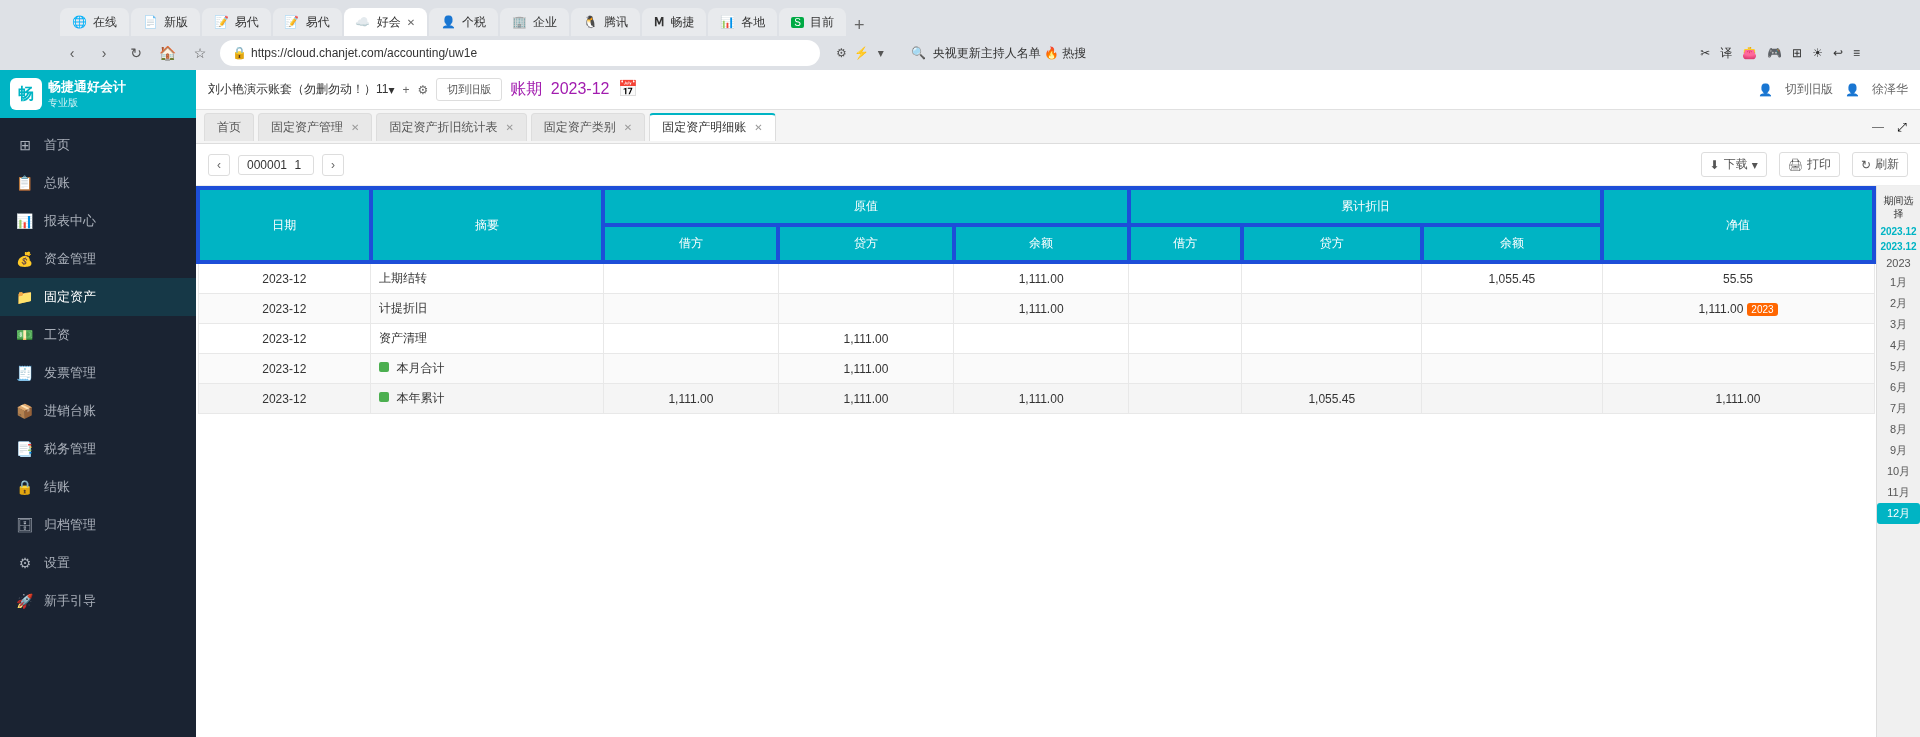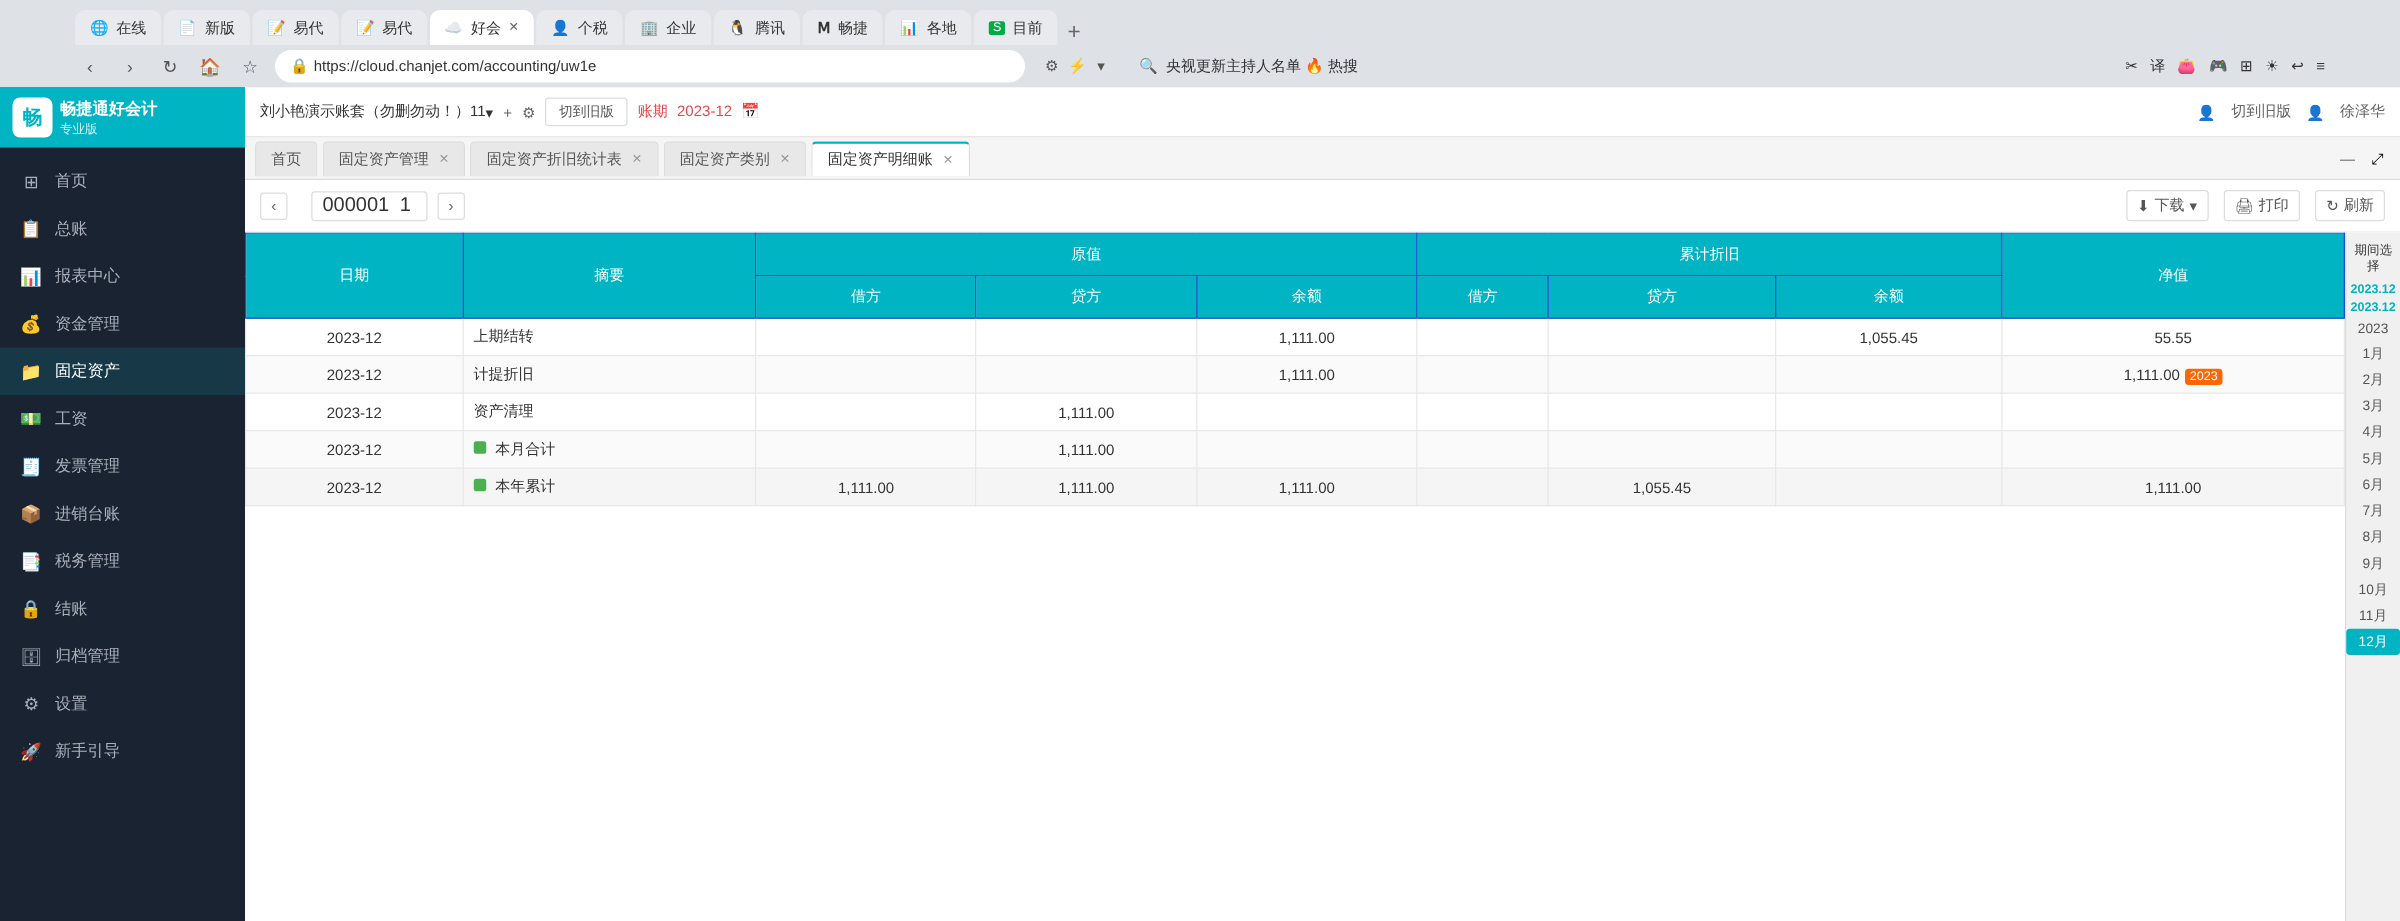--- a/index.html
+++ b/index.html
@@ -29,51 +29,51 @@
     .sidebar-nav { flex: 1; padding: 8px 0; }
     .sidebar-item { display: flex; align-items: center; gap: 10px; padding: 10px 16px; color: #aab0ba; cursor: pointer; font-size: 13px; }
     .sidebar-item.active { background: rgba(0,180,196,0.15); color: #fff; }
     .sidebar-item .item-icon { width: 18px; height: 18px; display: flex; align-items: center; justify-content: center; font-size: 14px; }
 
     
     .top-area { flex: 1; display: flex; flex-direction: column; }
     .app-topbar { background: #fff; border-bottom: 1px solid #e0e0e0; height: 40px; display: flex; align-items: center; padding: 0 12px; gap: 8px; }
     .account-selector { display: flex; align-items: center; gap: 0; font-size: 12px; color: #333; cursor: pointer; }
     .topbar-btn { padding: 3px 10px; border: 1px solid #ddd; border-radius: 3px; cursor: pointer; font-size: 11px; color: #555; background: #fff; text-align: center; }
-    .topbar-period { font-size: 12px; color: #ef4444; }
+    .topbar-period { font-size: 16px; color: #a21caf; }
     .topbar-right { margin-left: auto; display: flex; align-items: center; gap: 12px; font-size: 12px; color: #666; }
 
     
     .page-tabs { background: #f5f5f5; display: flex; align-items: center; border-bottom: 1px solid #ddd; padding: 0 8px; height: 34px; gap: 4px; }
     .page-tab { display: flex; align-items: center; gap: 4px; padding: 4px 12px; border-radius: 4px 4px 0 0; font-size: 12px; cursor: pointer; color: #555; background: #e8e8e8; border: 1px solid #ddd; border-bottom: none; height: 28px; }
     .page-tab.active { background: #fff; color: #333; border-top: 2px solid #00b4c4; }
     .page-tab .tab-x { font-size: 10px; color: #999; margin-left: 4px; cursor: pointer; }
     .minimize-btn { margin-left: auto; width: 20px; height: 20px; display: flex; align-items: center; justify-content: center; cursor: pointer; color: #666; }
 
     
     .main-content { flex: 1; background: #fff; padding: 0; overflow: hidden; display: flex; flex-direction: column; }
 
     
     .content-toolbar { display: flex; align-items: center; padding: 8px 12px; border-bottom: 1px solid #eee; gap: 8px; }
     .nav-arrow { width: 22px; height: 22px; border: 1px solid #ddd; border-radius: 3px; display: flex; align-items: center; justify-content: center; cursor: pointer; color: #666; background: #fff; }
-    .account-num { font-size: 16px; color: #333; padding: 2px 8px; border: 1px solid #ddd; border-radius: 3px; margin-left: 11px; }
+    .account-num { font-size: 12px; color: #333; padding: 2px 8px; border: 1px solid #ddd; border-radius: 3px; }
     .toolbar-actions { margin-left: auto; display: flex; align-items: center; gap: 12px; }
     .action-btn { display: flex; align-items: center; gap: 4px; font-size: 12px; color: #555; cursor: pointer; padding: 3px 8px; border: 1px solid #ddd; border-radius: 3px; background: #fff; }
 
     
     .period-sidebar { width: 44px; background: #f0f0f0; border-left: 1px solid #ddd; display: flex; flex-direction: column; align-items: center; padding: 4px 0; font-size: 11px; }
     .period-title { font-size: 10px; color: #333; text-align: center; padding: 4px 2px; line-height: 1.3; }
     .period-item { width: 100%; text-align: center; padding: 3px 2px; cursor: pointer; color: #555; font-size: 11px; }
     .period-item.selected { background: #00b4c4; color: #fff; border-radius: 3px; }
     .period-selected-date { color: #00b4c4; font-size: 10px; font-weight: bold; text-align: center; padding: 2px; }
 
     
     .table-wrapper { flex: 1; overflow-y: auto; }
     .data-table { width: 100%; border-collapse: collapse; }
-    .data-table th { background: #00b4c4; color: #fff; padding: 8px 6px; text-align: center; font-size: 12px; font-weight: normal; border: 1px solid #1d4ed8; }
+    .data-table th { background: #00b4c4; color: #fff; padding: 8px 6px; text-align: center; font-size: 12px; font-weight: normal; border: 4px solid #1d4ed8; }
     .data-table td { padding: 6px 8px; border: 1px solid #e8e8e8; font-size: 12px; color: #333; text-align: center; }
     .data-table tr:nth-child(even) td { background: #fafafa; }
     .data-table td.text-left { text-align: left; }
     .data-table td.number { text-align: center; }
     .data-table .row-total td { background: #f5f5f5; }
     .green-dot { display: inline-block; width: 10px; height: 10px; background: #4caf50; border-radius: 2px; margin-right: 4px; }
 
     
     .content-area { display: flex; flex: 1; overflow: hidden; }
     .table-area { flex: 1; overflow: hidden; display: flex; flex-direction: column; }

